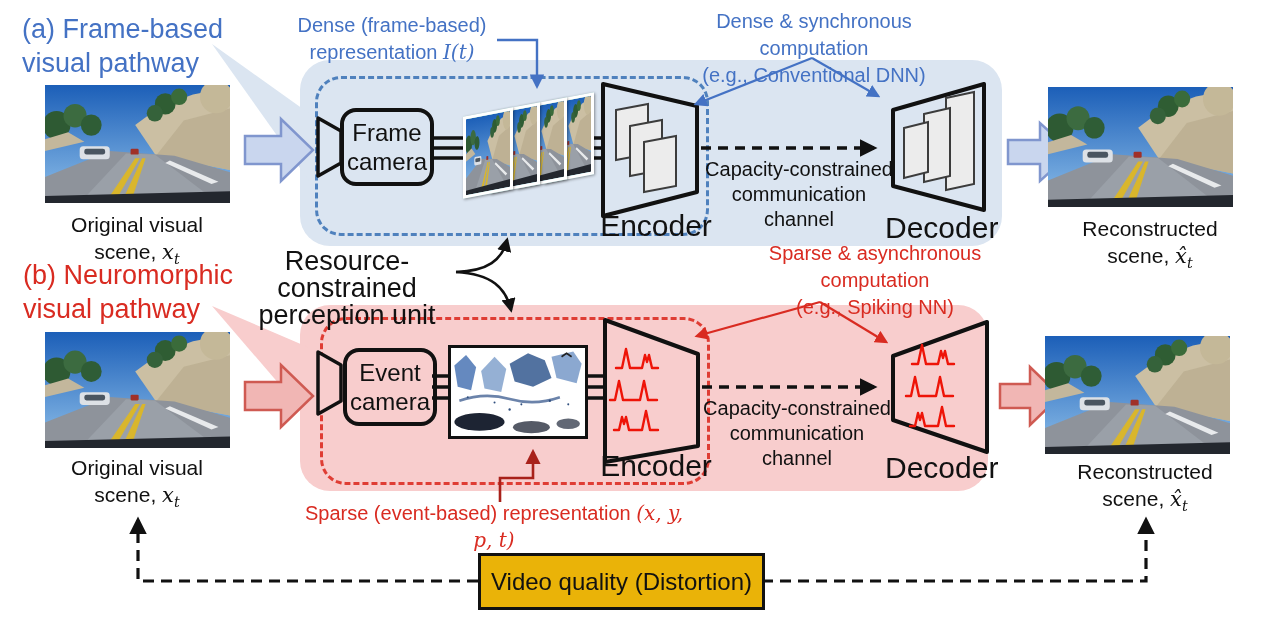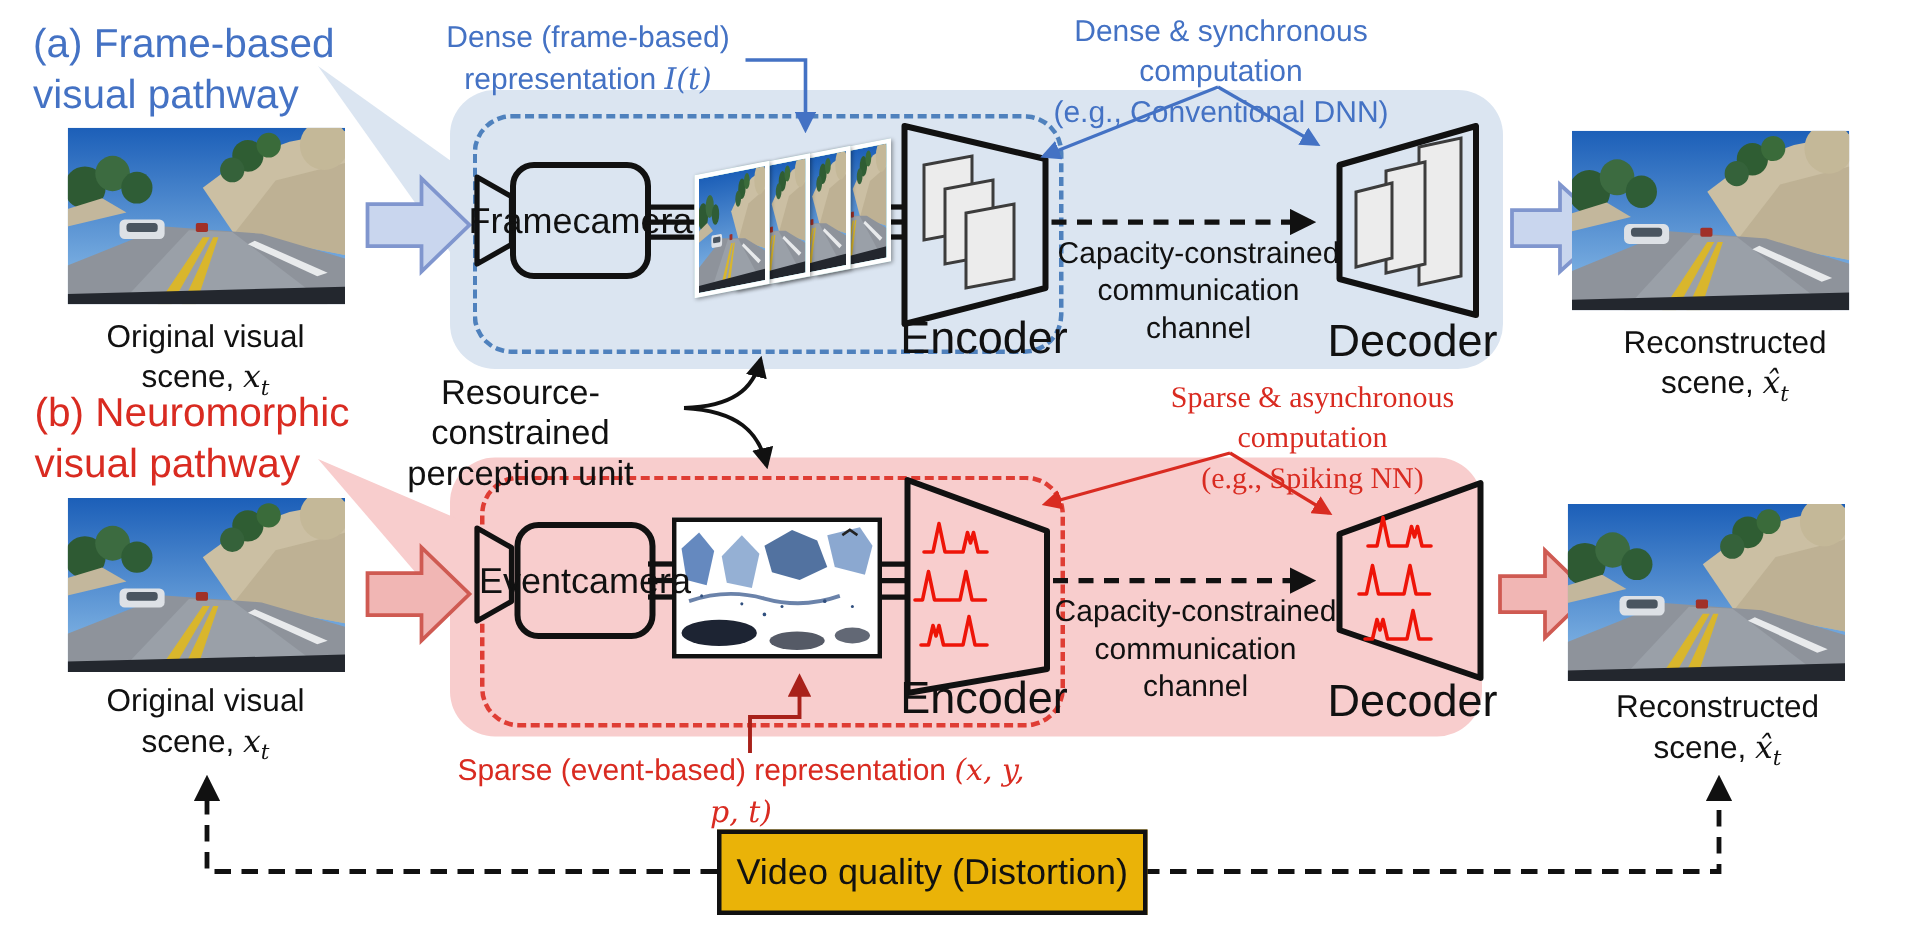--- a/index.html
+++ b/index.html
@@ -11,34 +11,34 @@
   .dash{position:absolute;z-index:2;border-radius:26px;}
   .dash-blue{left:315px;top:76px;width:388px;height:154px;border:3px dashed #4f81bd;}
   .dash-red{left:320px;top:317px;width:384px;height:162px;border:3px dashed #df3d34;}
   .overlay{position:absolute;left:0;top:0;width:1280px;height:628px;z-index:3;pointer-events:none;}
   .photo{position:absolute;z-index:4;overflow:hidden;}
   .photo svg{display:block;width:100%;height:100%;}
   .thumb{position:absolute;z-index:5;width:44px;height:76px;border:3px solid #fff;
          box-shadow:1px 1px 3px rgba(0,0,0,.4);transform:skewY(-11deg);overflow:hidden;background:#9cc;}
   .thumb svg{display:block;width:100%;height:100%;}
   .cam{position:absolute;z-index:5;border:4px solid #111;border-radius:16px;
-       display:flex;flex-direction:row;align-items:center;justify-content:center;
+       display:flex;flex-direction:column;align-items:center;justify-content:center;
        font-size:24px;line-height:29px;}
   .eventimg{position:absolute;z-index:5;border:3px solid #111;background:#fff;}
   .eventimg svg{display:block;width:100%;height:100%;}
   .txt{position:absolute;z-index:6;line-height:1.22;}
   .ctr{text-align:center;}
   .title{font-size:27px;line-height:34px;}
   .blue{color:#4472c4;}
   .red{color:#d92b21;}
   .annot{font-size:20px;line-height:27px;}
   .caption{font-size:21px;line-height:27px;}
   .blocklbl{font-size:30px;}
   .chan{font-size:20px;line-height:25px;}
-  .resource{font-size:23px;line-height:27px;}
+  .resource{font-size:27px;line-height:27px;}
   .mvar{font-family:"DejaVu Serif",serif;font-style:italic;}
   sub.mvar{font-size:0.68em;}
   .vqbox{position:absolute;z-index:6;left:478px;top:553px;width:281px;height:51px;
          border:3px solid #111;background:#eab308;display:flex;align-items:center;justify-content:center;
          font-size:24px;}
 </style>
 </head>
 <body>
 
 <div class="canvas">
@@ -259,21 +259,21 @@
 
   <div class="txt annot blue ctr" style="left:282px;top:12px;width:220px;">
     <div>Dense (frame-based)</div>
     <div><span>representation </span><span class="mvar">I(t)</span></div>
   </div>
   <div class="txt annot blue ctr" style="left:684px;top:8px;width:260px;">
     <div>Dense &amp; synchronous computation</div>
     <div>(e.g., Conventional DNN)</div>
   </div>
 
-  <div class="txt annot red ctr" style="left:745px;top:252px;width:260px;font-family:Liberation Serif, serif;">
+  <div class="txt annot red ctr" style="left:745px;top:240px;width:260px;">
     <div>Sparse &amp; asynchronous computation</div>
     <div>(e.g., Spiking NN)</div>
   </div>
   <div class="txt annot red ctr" style="left:294px;top:500px;width:400px;">
     <span>Sparse (event-based) representation </span><span class="mvar">(x, y, p, t)</span>
   </div>
 
   <div class="txt resource ctr" style="left:247px;top:248px;width:200px;">
     <div>Resource-constrained</div>
     <div>perception unit</div>

